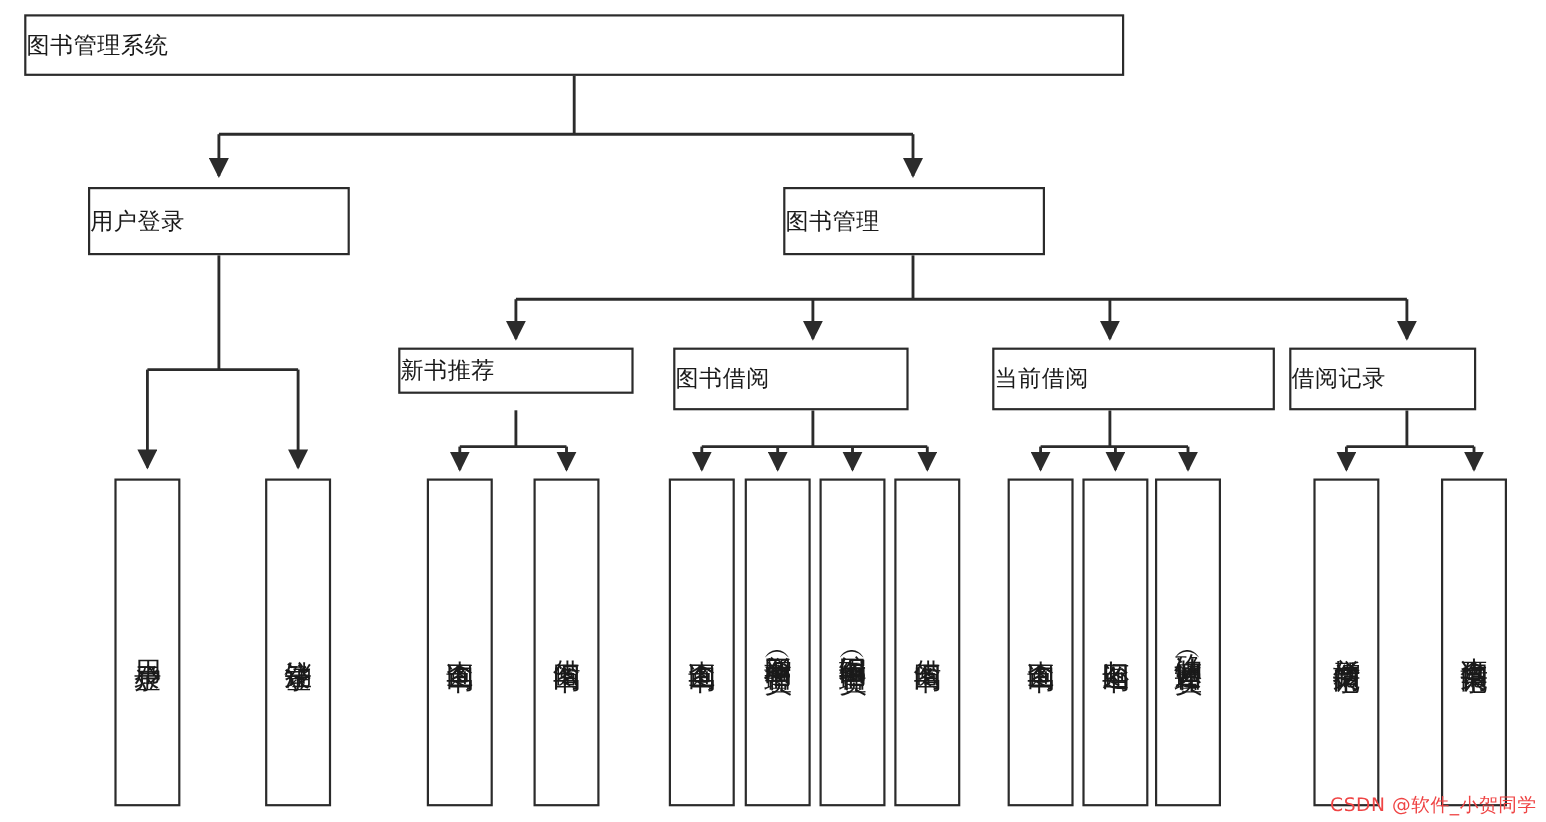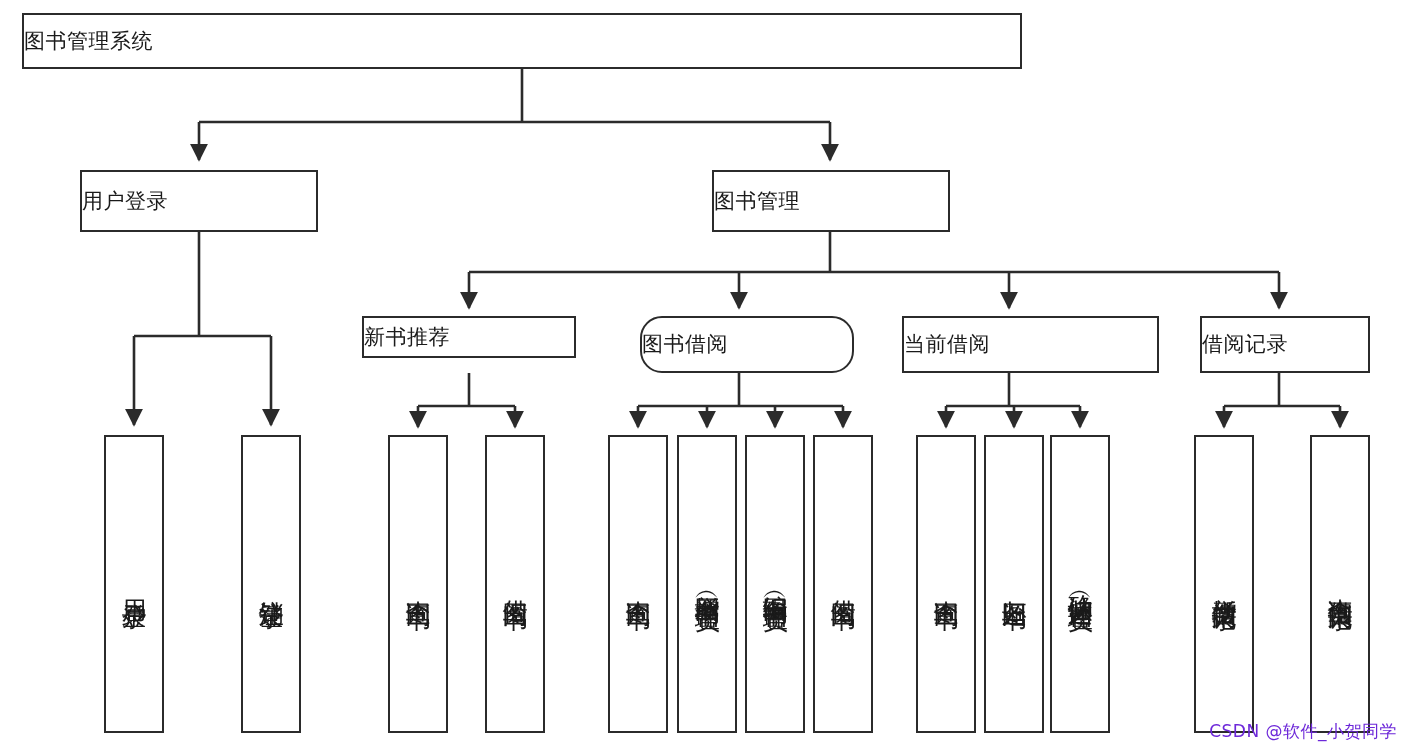--- a/index.html
+++ b/index.html
@@ -58,21 +58,21 @@
     line-height: 1.02;
     letter-spacing: 2px;
     white-space: nowrap;
     max-height: 100%;
   }
   .watermark {
     position: absolute;
     right: 8px;
     bottom: 4px;
     font-size: 17px;
-    color: #6d28d9;
+    color: #ef4444;
     letter-spacing: 0.5px;
     user-select: none;
     white-space: nowrap;
   }
 </style>
 </head>
 <body>
 
 <div id="diagram-root">
 
@@ -147,29 +147,29 @@
   </div>
 
   <div class="node-box node-horizontal" style="left:712px; top:170px; width:238px; height:62px;">
     <span class="node-label">图书管理</span>
   </div>
 
   <div class="node-box node-horizontal" style="left:362px; top:316px; width:214px; height:42px;">
     <span class="node-label">新书推荐</span>
   </div>
 
-  <div class="node-box node-horizontal" style="left:640px; top:316px; width:214px; height:57px;border-radius:22px;">
+  <div class="node-box node-horizontal" style="left:612px; top:316px; width:214px; height:57px;">
     <span class="node-label">图书借阅</span>
   </div>
 
   <div class="node-box node-horizontal" style="left:902px; top:316px; width:257px; height:57px;">
     <span class="node-label">当前借阅</span>
   </div>
 
-  <div class="node-box node-horizontal" style="left:1200px; top:316px; width:170px; height:57px;">
+  <div class="node-box node-horizontal" style="left:1172px; top:316px; width:170px; height:57px;">
     <span class="node-label">借阅记录</span>
   </div>
 
   <div class="node-box node-vertical" style="left:104px; top:435px; width:60px; height:298px;">
     <span class="node-label">用户登录</span>
   </div>
 
   <div class="node-box node-vertical" style="left:241px; top:435px; width:60px; height:298px;">
     <span class="node-label">注销登录</span>
   </div>

